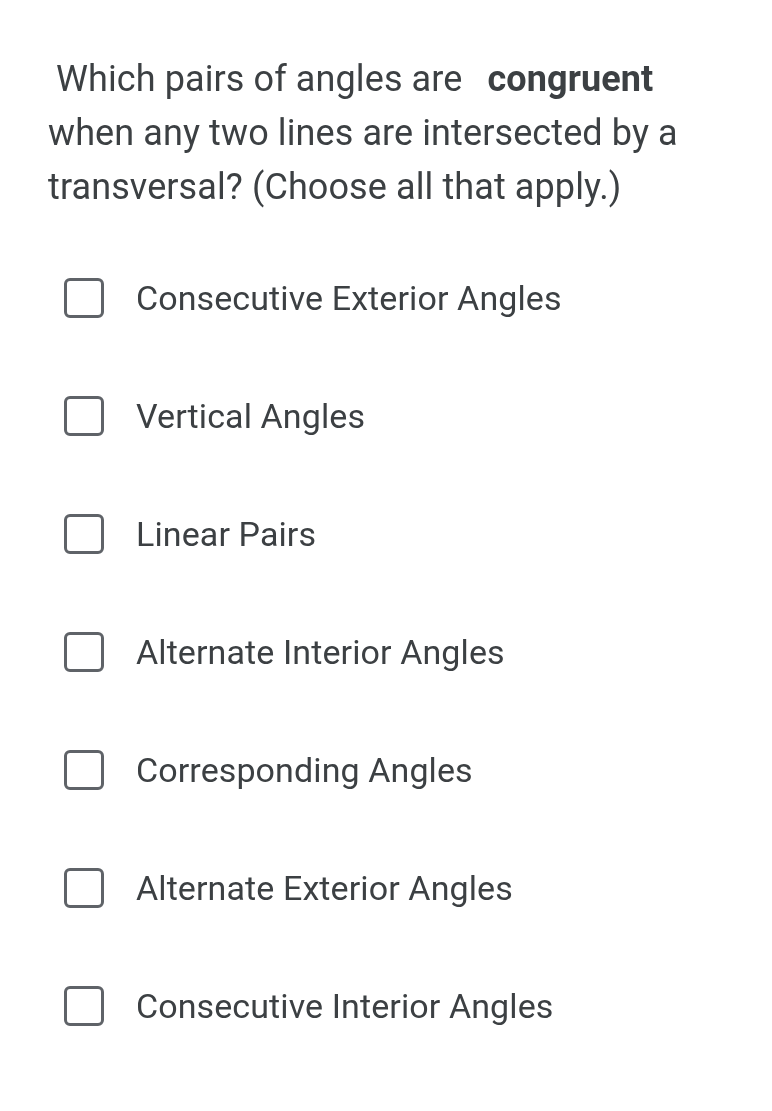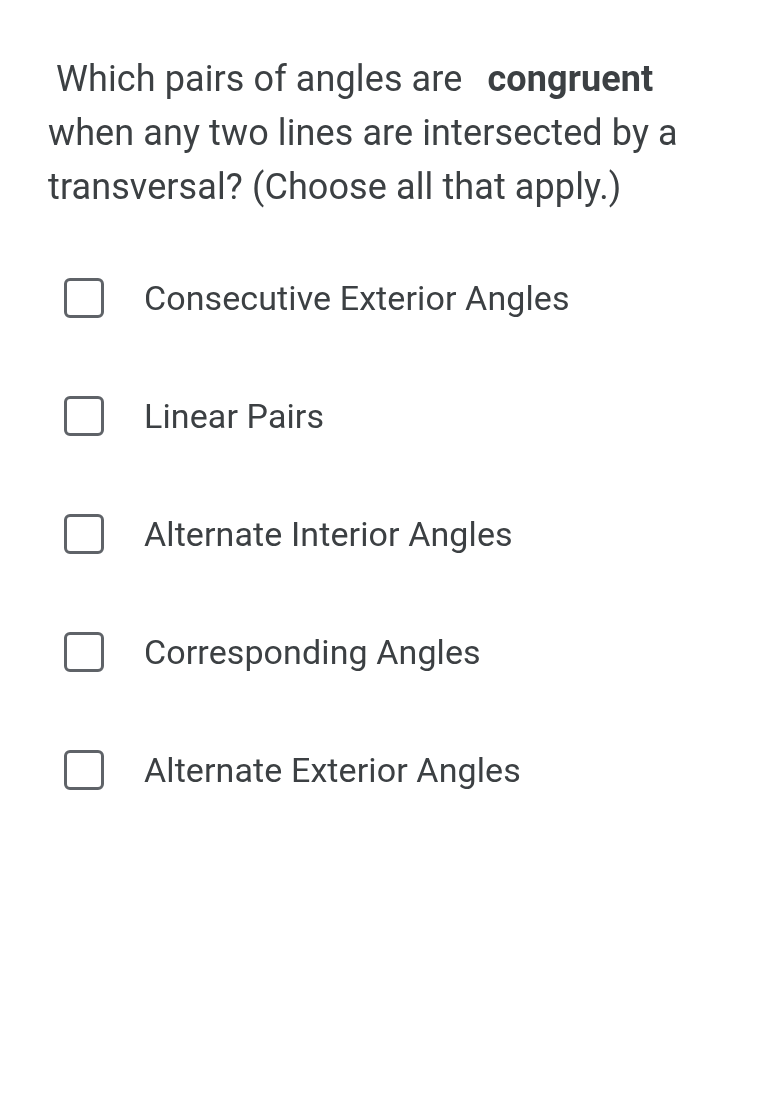--- a/index.html
+++ b/index.html
@@ -25,21 +25,21 @@
       font-weight: 700;
     }
     .options {
       display: flex;
       flex-direction: column;
       gap: 46px;
     }
     .option {
       display: flex;
       align-items: center;
-      gap: 24px;
+      gap: 16px;
     }
     .checkbox {
       width: 40px;
       height: 40px;
       border: 3px solid #5f6368;
       border-radius: 6px;
       flex-shrink: 0;
       cursor: pointer;
       background: #ffffff;
     }
@@ -57,27 +57,35 @@
   <span>Which pairs of angles are </span><span class="bold">congruent</span><span> when any two lines are intersected by a transversal? (Choose all that apply.)</span>
 </div>
 
 <div class="options">
   <div class="option">
     <div class="checkbox"></div>
     <span class="option-label">Consecutive Exterior Angles</span>
   </div>
   <div class="option">
     <div class="checkbox"></div>
+    <span class="option-label">Vertical Angles</span>
+  </div>
+  <div class="option">
+    <div class="checkbox"></div>
     <span class="option-label">Linear Pairs</span>
   </div>
   <div class="option">
     <div class="checkbox"></div>
     <span class="option-label">Alternate Interior Angles</span>
   </div>
   <div class="option">
     <div class="checkbox"></div>
     <span class="option-label">Corresponding Angles</span>
   </div>
   <div class="option">
     <div class="checkbox"></div>
     <span class="option-label">Alternate Exterior Angles</span>
   </div>
+  <div class="option">
+    <div class="checkbox"></div>
+    <span class="option-label">Consecutive Interior Angles</span>
+  </div>
 </div>
 
 </body></html>

